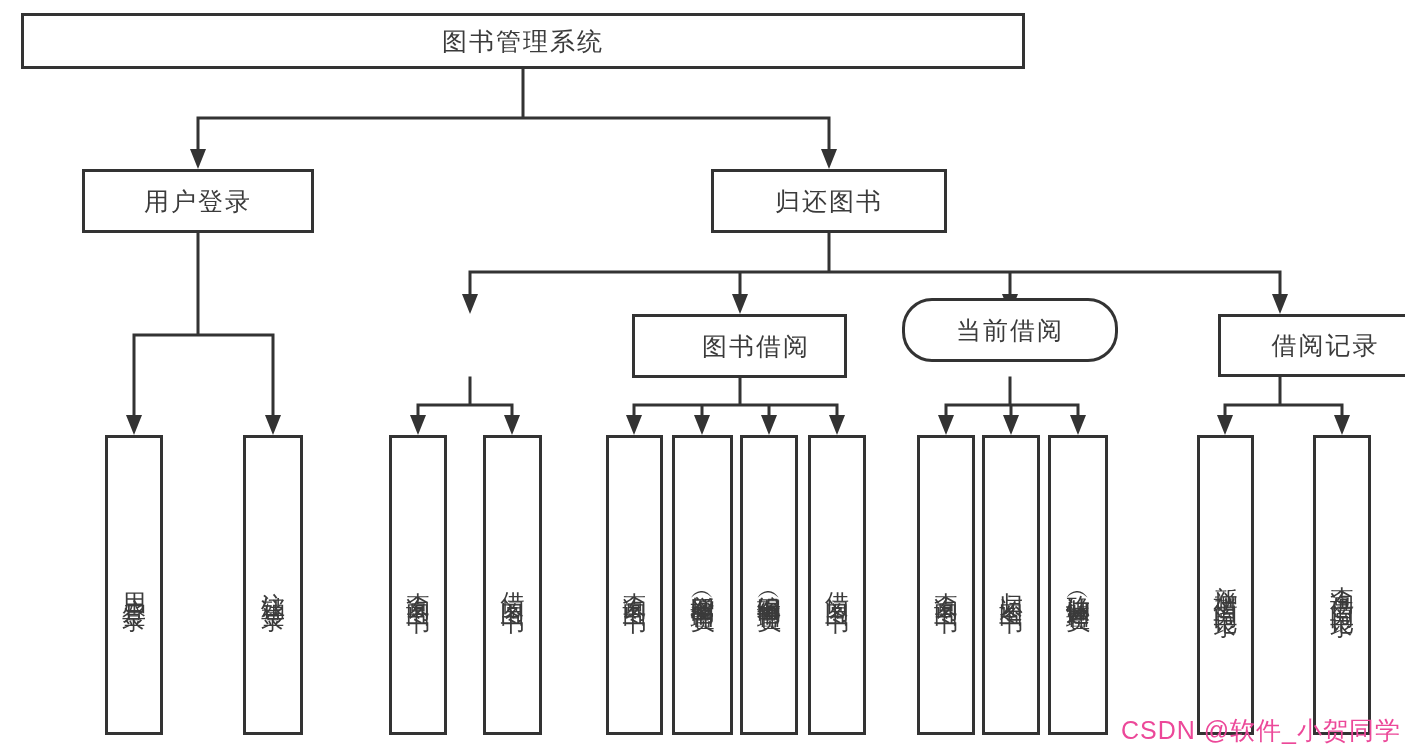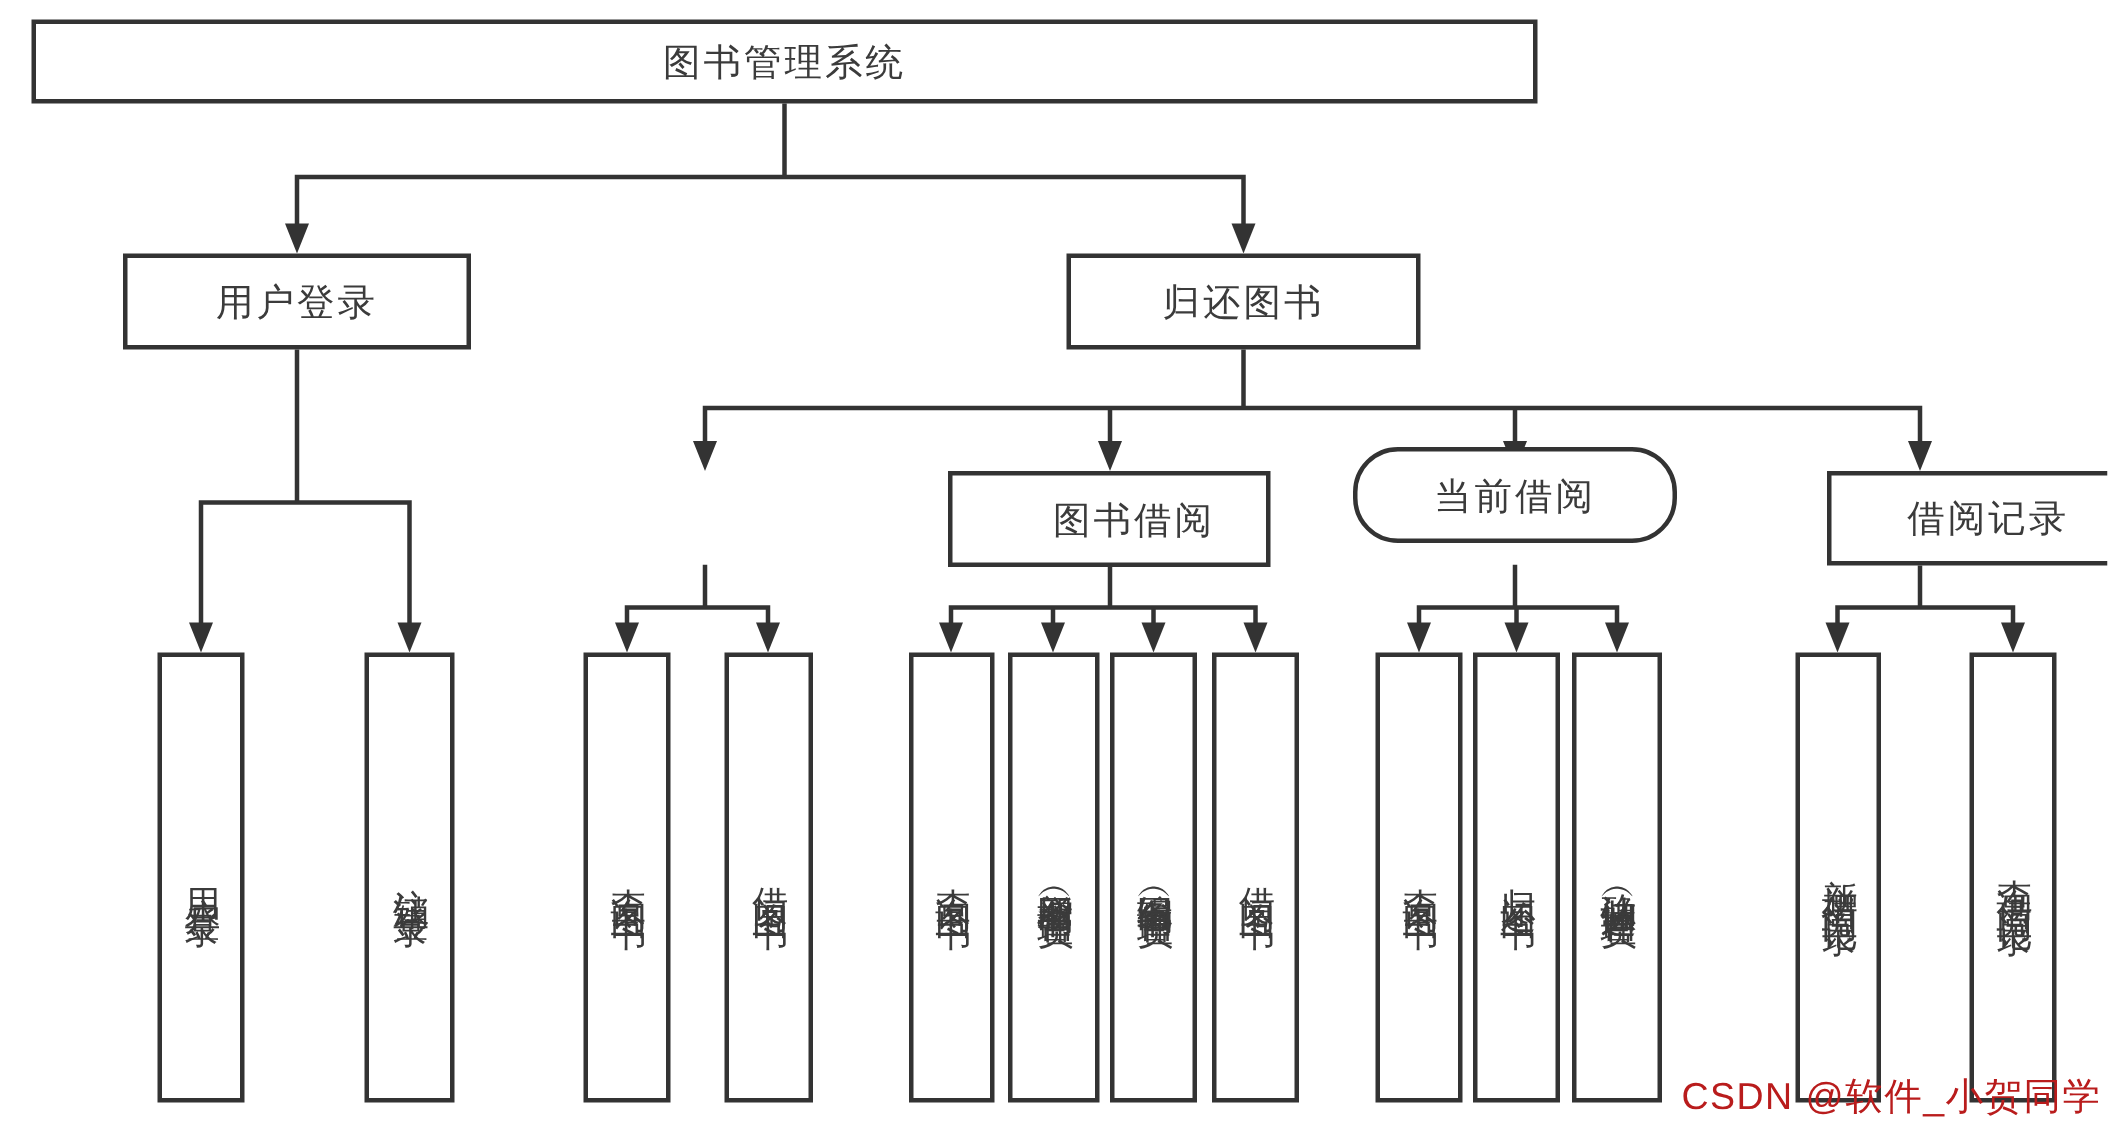--- a/index.html
+++ b/index.html
@@ -45,21 +45,21 @@
     color: #3b3b3b;
     letter-spacing: 6px;
     line-height: 1;
   }
   .vnode.tight span { letter-spacing: 2px; }
   .watermark {
     position: absolute;
     right: 4px;
     bottom: 0px;
     font-size: 25px;
-    color: #b91c1c;
+    color: #ec4899;
     letter-spacing: 1px;
     z-index: 5;
     white-space: nowrap;
   }
 </style>
 </head>
 <body>
 
 <div class="canvas">
 

